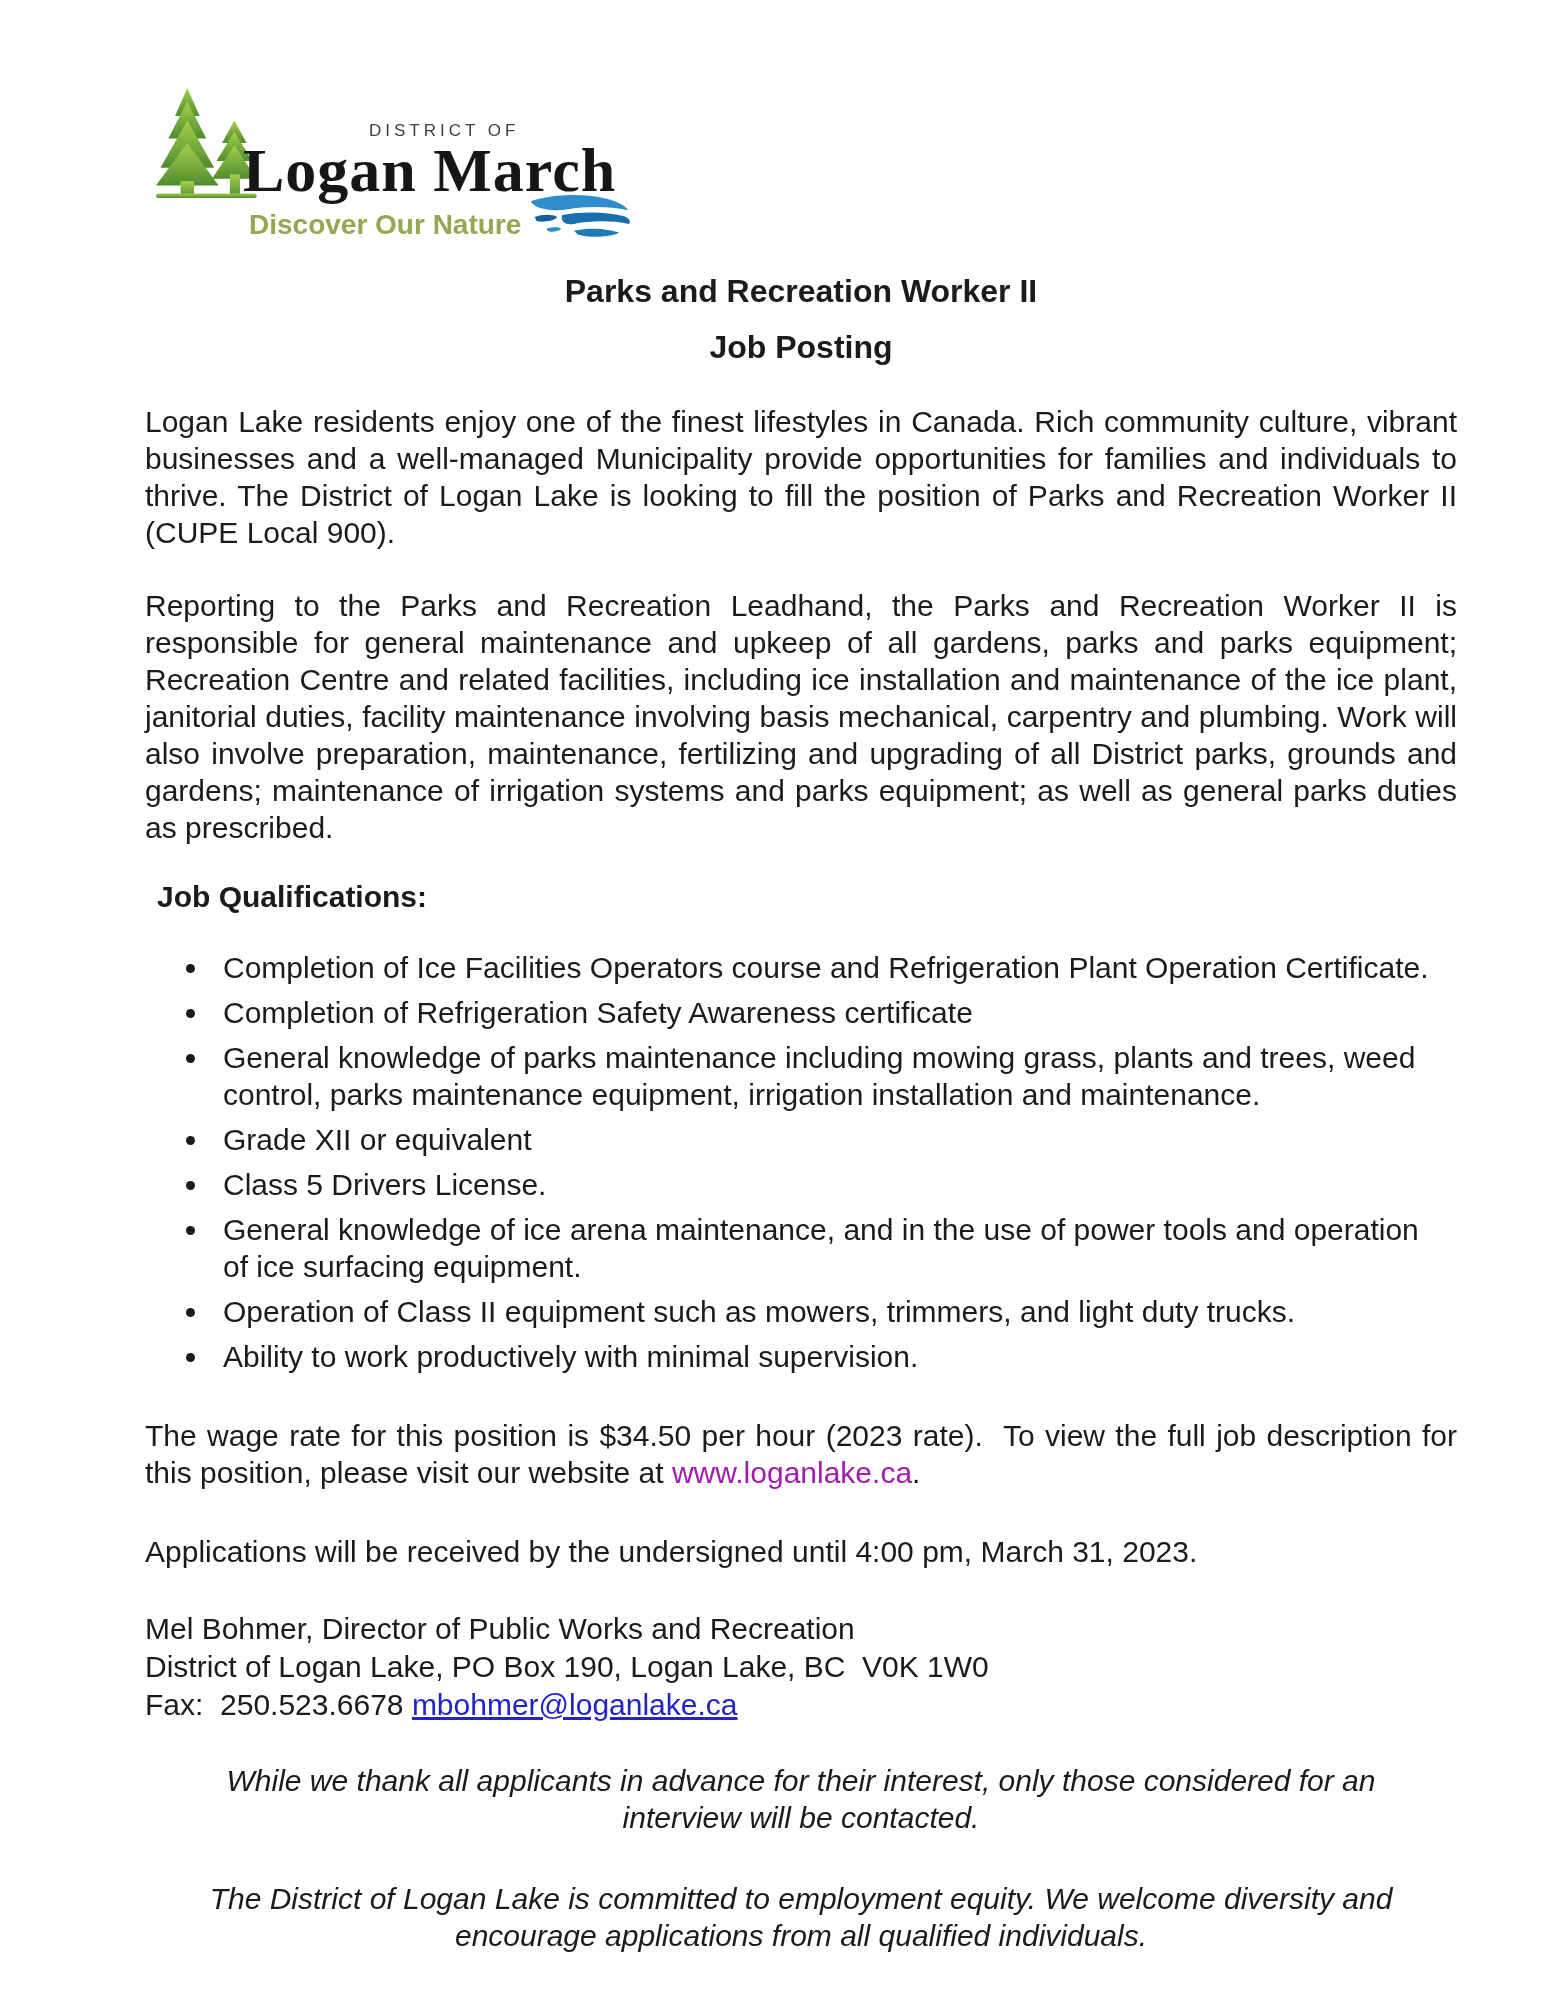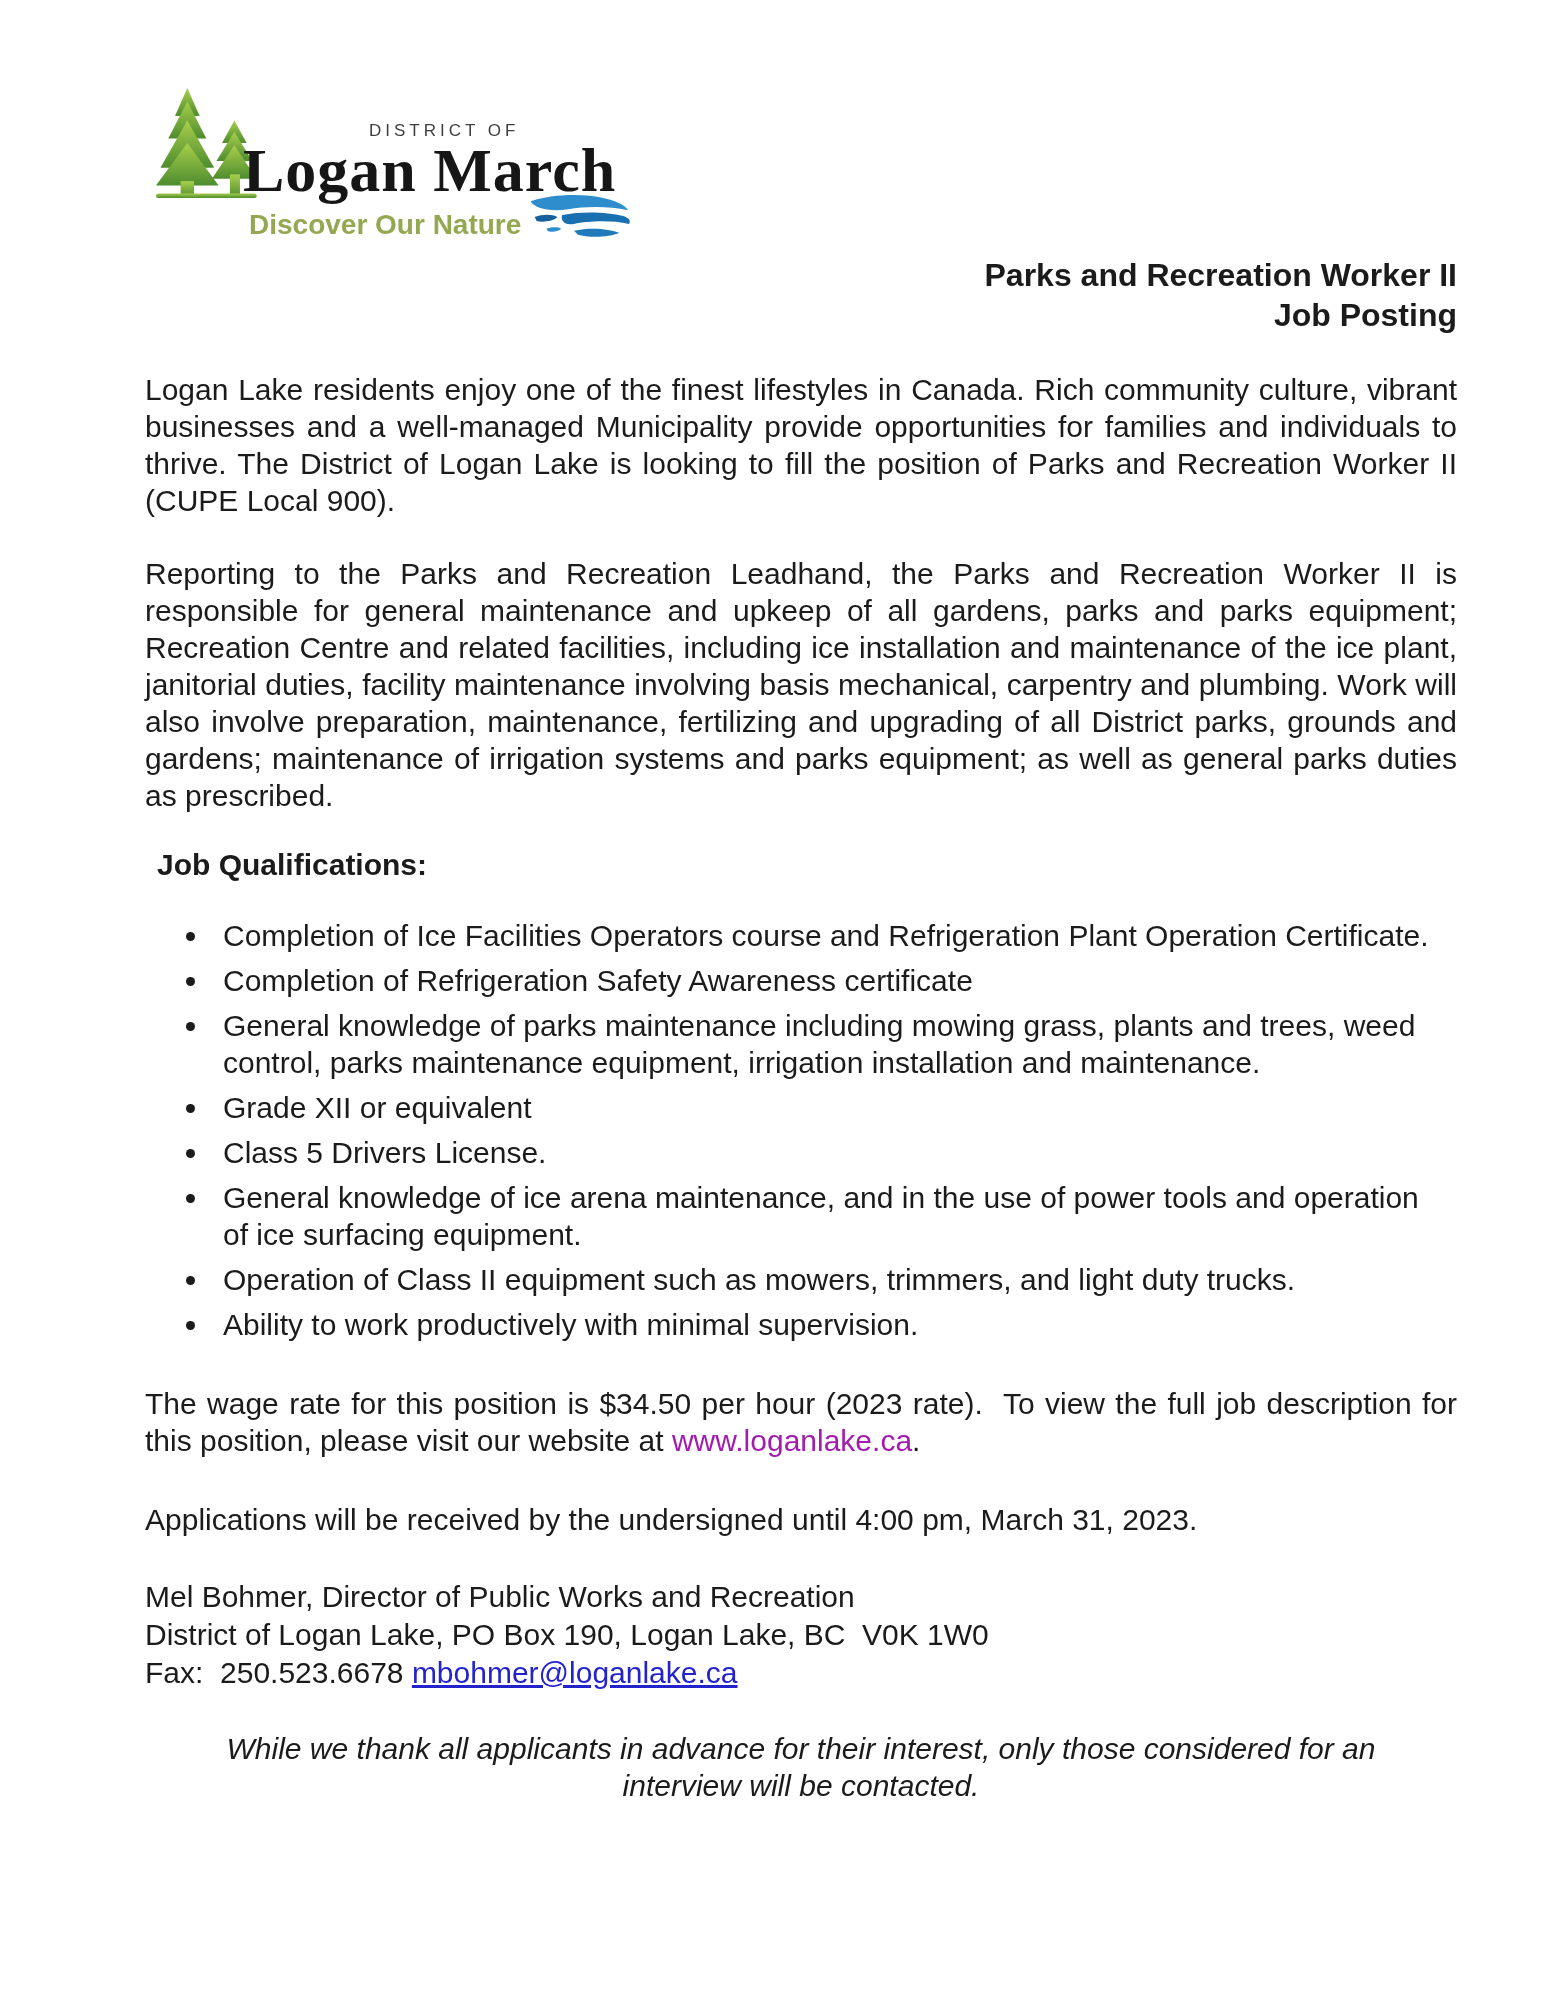--- a/index.html
+++ b/index.html
@@ -69,25 +69,25 @@
   .logo .lake {
     position: absolute;
     left: 372px;
     top: 108px;
     width: 118px;
     height: 52px;
   }
 
   
   .doc-title {
-    text-align: right;
+    text-align: center;
     font-weight: bold;
     font-size: 32px;
     line-height: 40px;
-    margin: 0;
+    margin: 16px;
   }
 
   
   p, li {
     font-size: 30px;
     line-height: 37px;
   }
   .para {
     margin: 36px 0 0 0;
     text-align: justify;
@@ -208,14 +208,15 @@
 
   <p class="plain">Applications will be received by the undersigned until 4:00 pm, March 31, 2023.</p>
 
   <div class="contact">
     <div>Mel Bohmer, Director of Public Works and Recreation</div>
     <div>District of Logan Lake, PO Box 190, Logan Lake, BC  V0K 1W0</div>
     <div><span>Fax:  250.523.6678 </span><a class="email-link">mbohmer@loganlake.ca</a></div>
   </div>
 
   <p class="note">While we thank all applicants in advance for their interest, only those considered for an interview will be contacted.</p>
+  <p class="note">The District of Logan Lake is committed to employment equity. We welcome diversity and encourage applications from all qualified individuals.</p>
 
 </div>
 
 </body></html>

